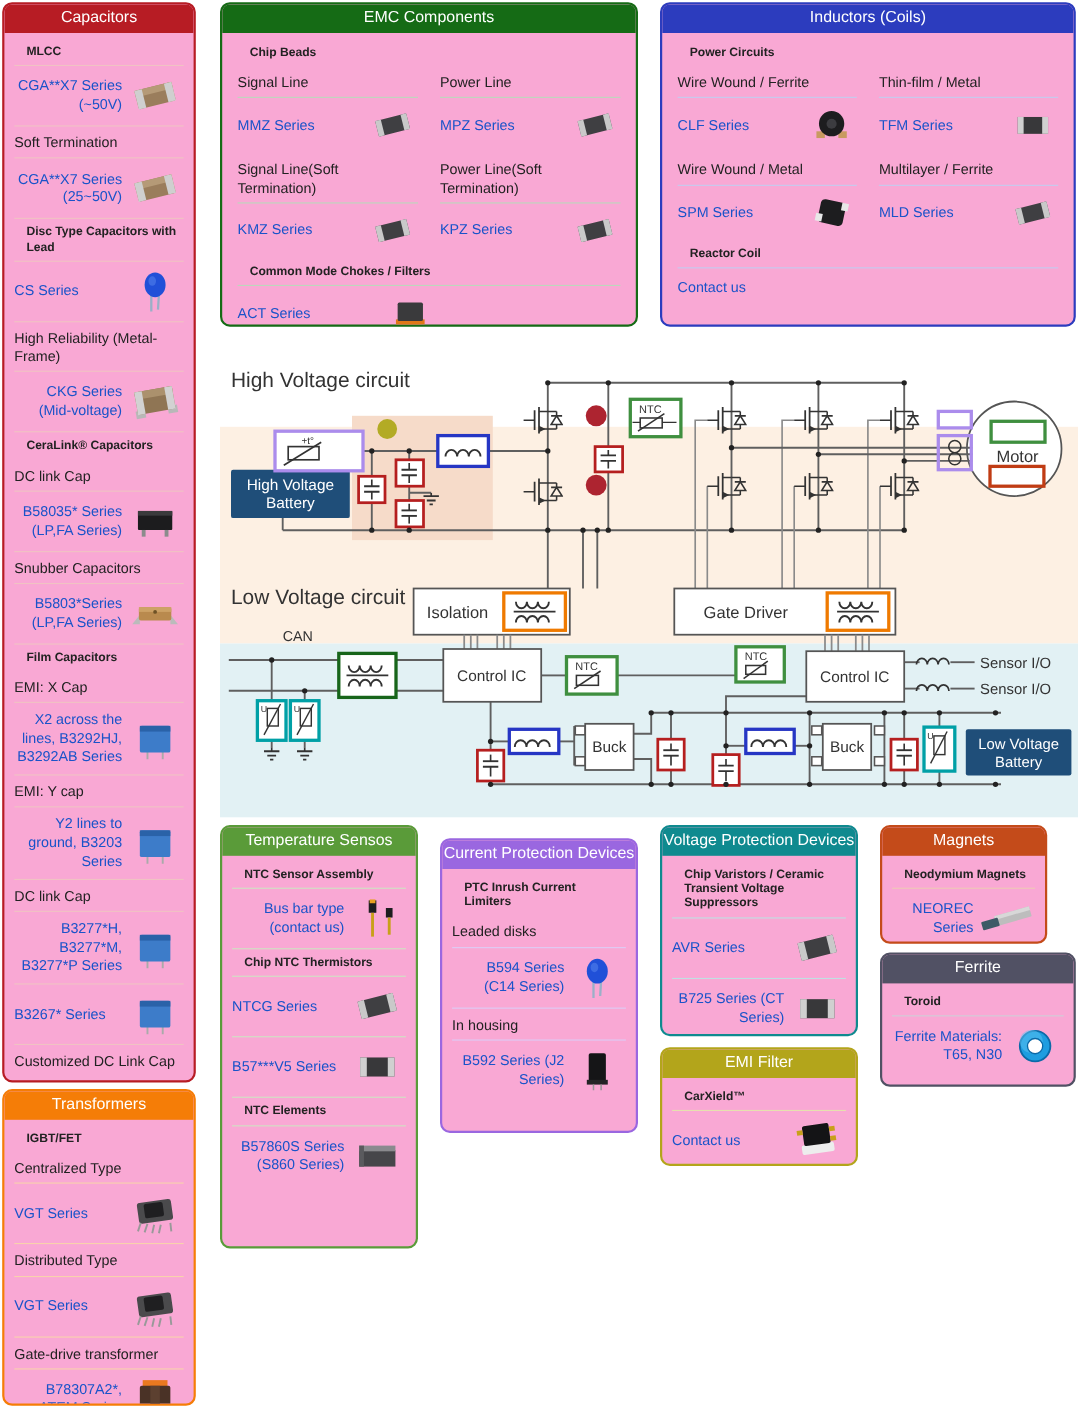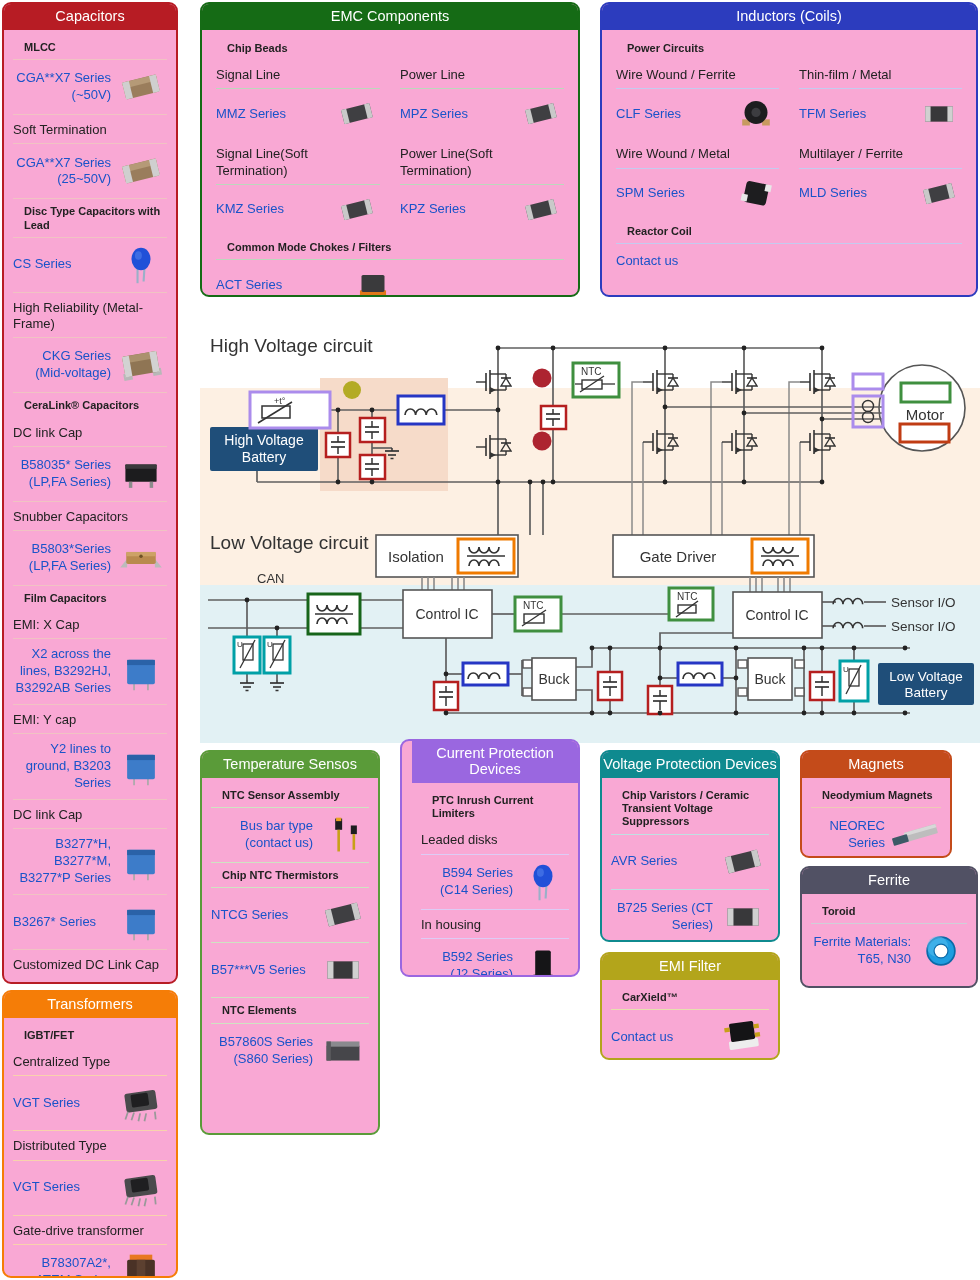--- a/index.html
+++ b/index.html
@@ -16,21 +16,21 @@
   .pbody > :last-child, .cell > :last-child{border-bottom:none;}
   .lnk{color:#1a53c9;font-size:13px;line-height:1.3;cursor:pointer;}
   .ic{width:52px;height:40px;flex:none;}
   .ic.sm{width:46px;height:36px;}
   .grid2{display:grid;grid-template-columns:1fr 1fr;column-gap:20px;}
   .p-cap{--ac:#b71c24;--line:#f0c3c3;left:2px;top:2px;width:176px;height:982px;}
   .p-tra{--ac:#f57d07;--line:#f8d2ac;left:2px;top:990px;width:176px;height:288px;}
   .p-emc{--ac:#156b15;--line:#bcd8bc;left:200px;top:2px;width:380px;height:295px;}
   .p-ind{--ac:#2c3cbe;--line:#c4cbef;left:600px;top:2px;width:378px;height:295px;}
   .p-tmp{--ac:#5a9b39;--line:#cfe3c2;left:200px;top:750px;width:180px;height:385px;}
-  .p-cur{--ac:#9a67e0;--line:#ddccf5;left:400px;top:739px;width:180px;height:238px;padding-left:10px;}
+  .p-cur{--ac:#9a67e0;--line:#ddccf5;left:400px;top:762px;width:180px;height:268px;}
   .p-vol{--ac:#0f8a8f;--line:#bfe0e2;left:600px;top:750px;width:180px;height:192px;}
   .p-emi{--ac:#b3a51b;--line:#e6e0ae;left:600px;top:952px;width:180px;height:108px;}
   .p-mag{--ac:#c44b1a;--line:#eec9b6;left:800px;top:750px;width:152px;height:108px;}
   .p-fer{--ac:#515164;--line:#cfcfd8;left:800px;top:866px;width:178px;height:122px;}
   #diagram{position:absolute;left:200px;top:330px;}
   svg text{font-family:"Liberation Sans",sans-serif;}
 </style>
 </head>
 <body>
 

